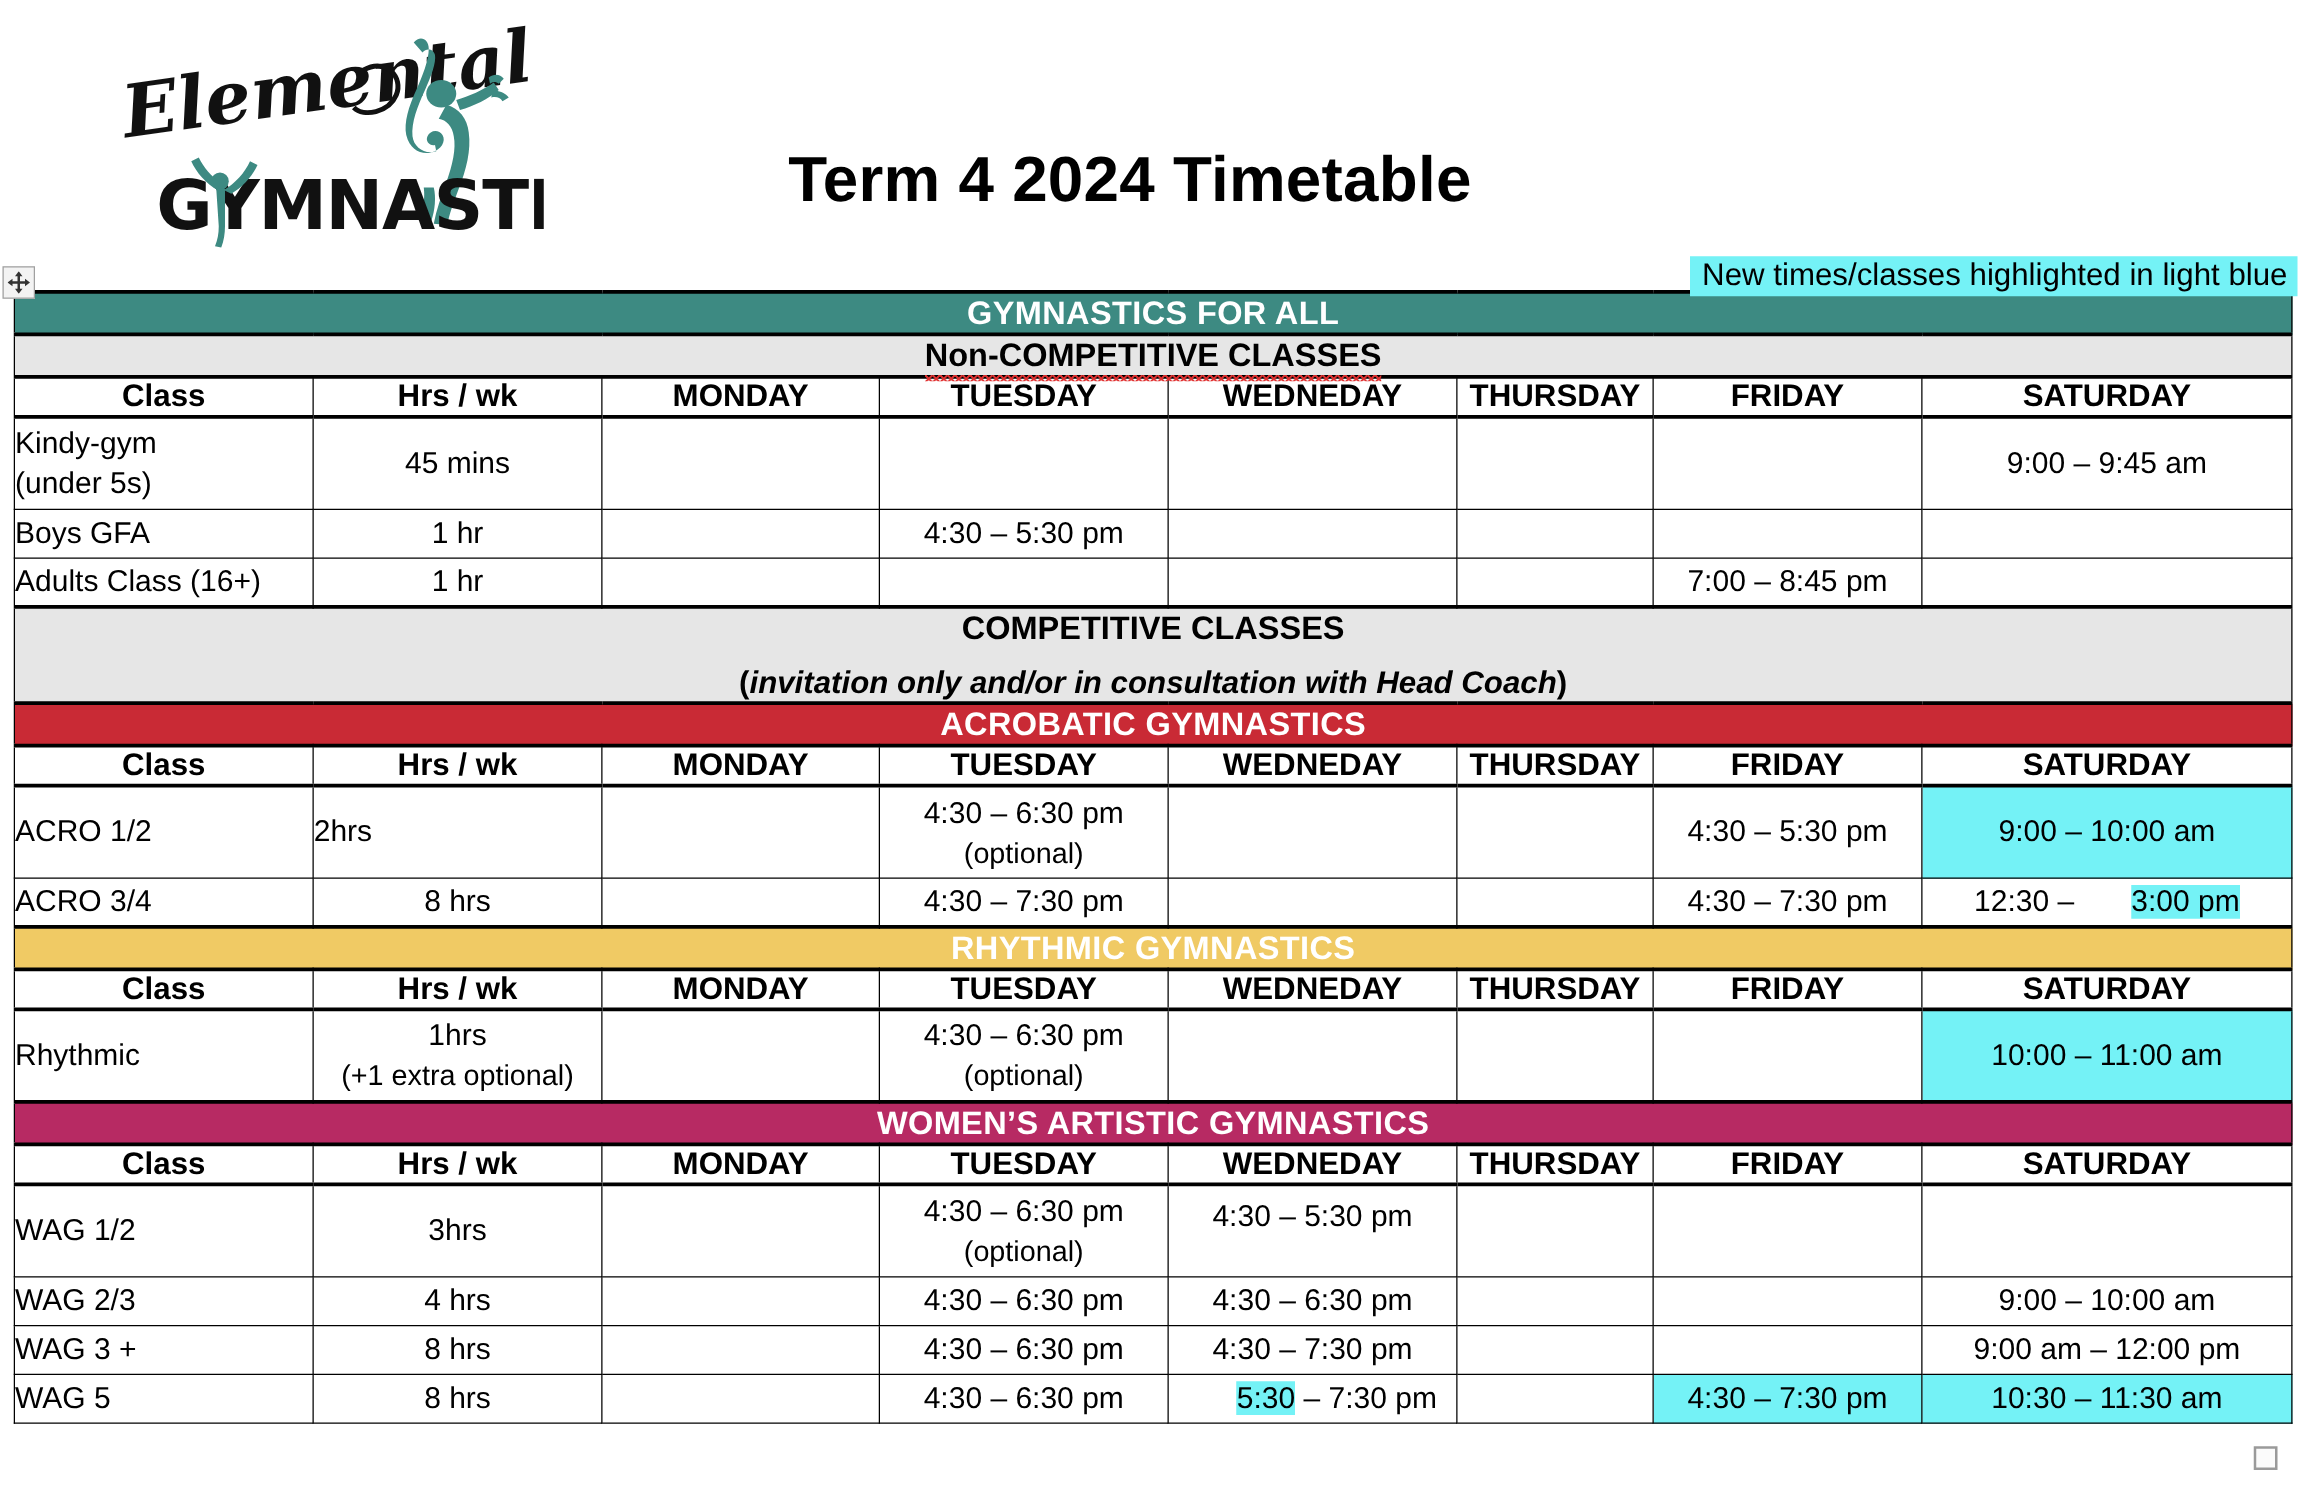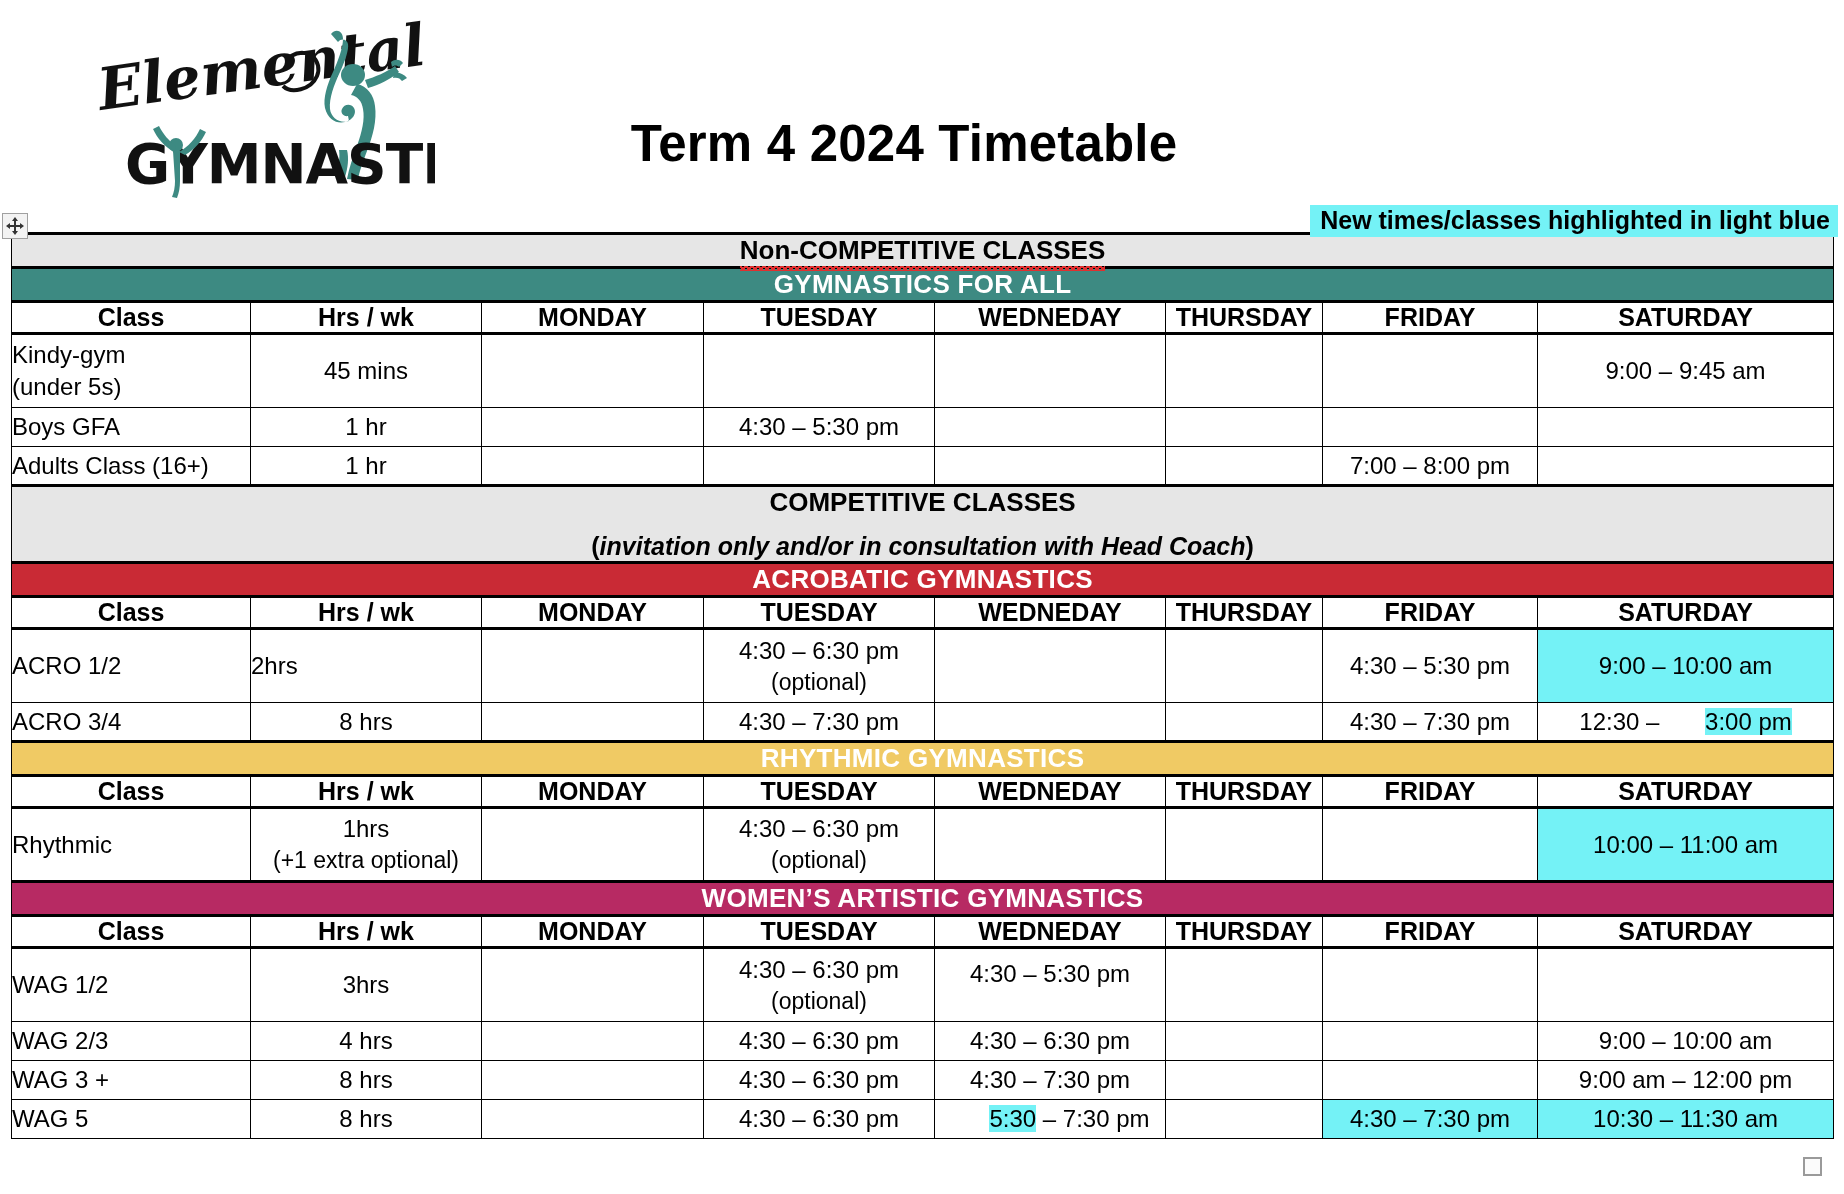--- a/index.html
+++ b/index.html
@@ -43,21 +43,21 @@
   }
   .page-title-inner { display: inline-block; margin-left: -36px; }
 
   .note-bar {
     position: absolute;
     right: 6px;
     top: 205px;
     background: #74f2f6;
     color: #000;
     font-size: 25px;
-    font-weight: 700;
+    font-weight: 400;
     padding: 2px 8px 4px 10px;
     line-height: 1.05;
     white-space: nowrap;
   }
 
   .move-handle {
     position: absolute;
     left: 2px;
     top: 213px;
     width: 26px;
@@ -236,28 +236,28 @@
       <col class="c-mon">
       <col class="c-tue">
     <col class="c-wed">
       <col class="c-thu">
       <col class="c-fri">
       <col class="c-sat">
   </colgroup>
   <tbody>
 
   <tr>
+    <td class="band" colspan="8" style="background:#3d8a82">
+      <span>GYMNASTICS FOR ALL</span>
+    </td>
+  </tr>
+
+  <tr>
     <td class="sect-grey" colspan="8">
       <span class="sq">Non-COMPETITIVE CLASSES</span>
-    </td>
-  </tr>
-
-  <tr>
-    <td class="band" colspan="8" style="background:#3d8a82">
-      <span>GYMNASTICS FOR ALL</span>
     </td>
   </tr>
 
   <tr>
     <td class="colhead">Class</td>
     <td class="colhead"><span class="sq-wrap"><span>Hrs / wk</span></span></td>
     <td class="colhead">MONDAY</td>
     <td class="colhead">TUESDAY</td>
     <td class="colhead">WEDNEDAY</td>
     <td class="colhead">THURSDAY</td>
@@ -291,21 +291,21 @@
     <td class="cell center"></td>
   </tr>
 
   <tr style="height:39px">
     <td class="cell left">Adults Class (16+)</td>
     <td class="cell center">1 hr</td>
     <td class="cell center"></td>
     <td class="cell center"></td>
     <td class="cell center"></td>
     <td class="cell center"></td>
-    <td class="cell center">7:00 – 8:00 pm</td>
+    <td class="cell center">7:00 – 8:45 pm</td>
     <td class="cell center"></td>
   </tr>
 
   <tr>
     <td class="sect-grey" colspan="8">
       <span>COMPETITIVE CLASSES</span>
       <span class="sub"><span>(</span><i>invitation only and/or in consultation with Head Coach</i><span>)</span></span>
     </td>
   </tr>
 

